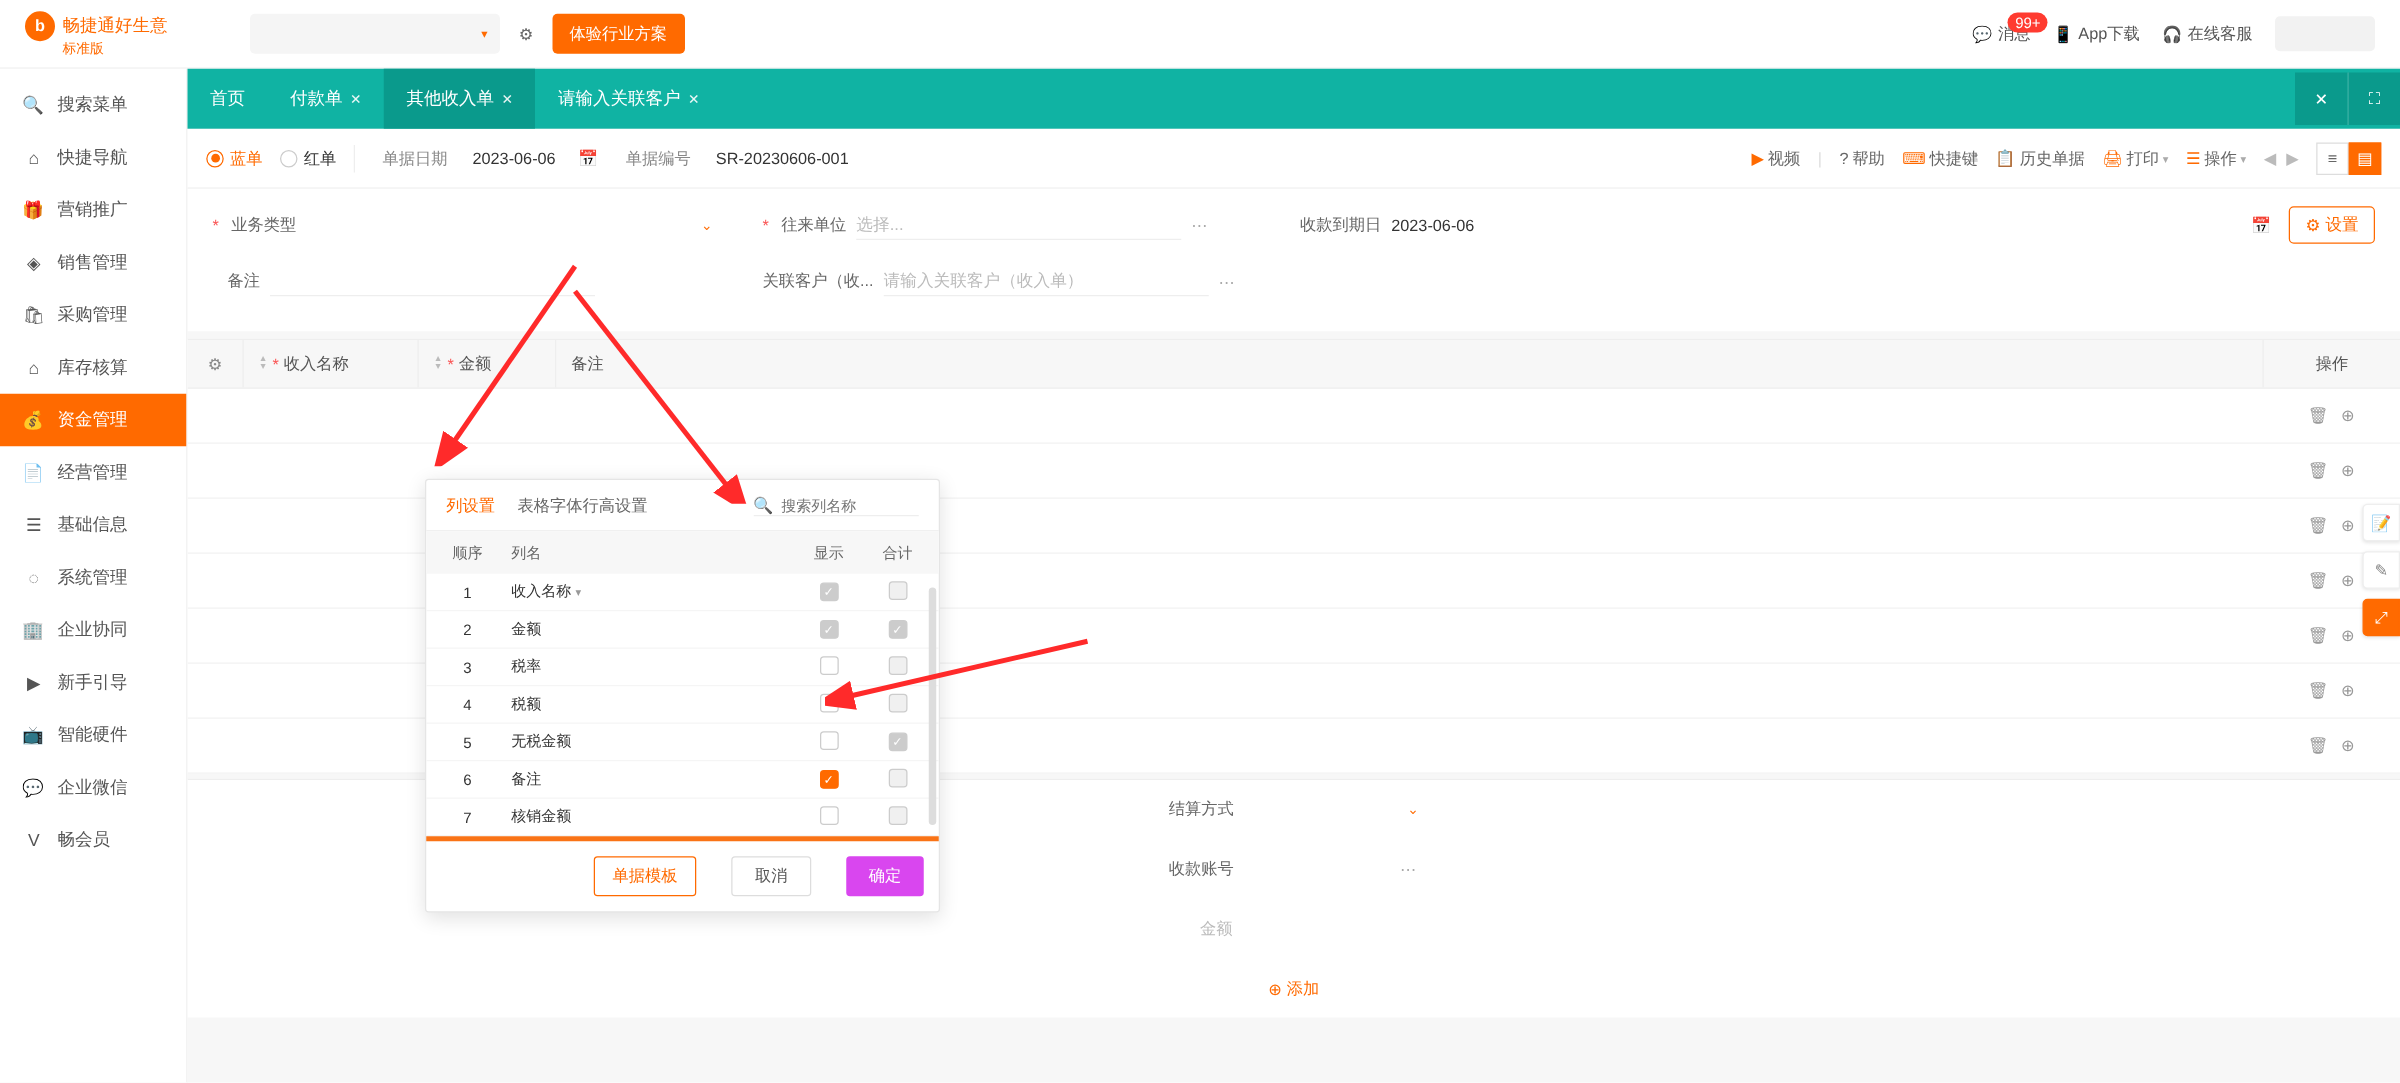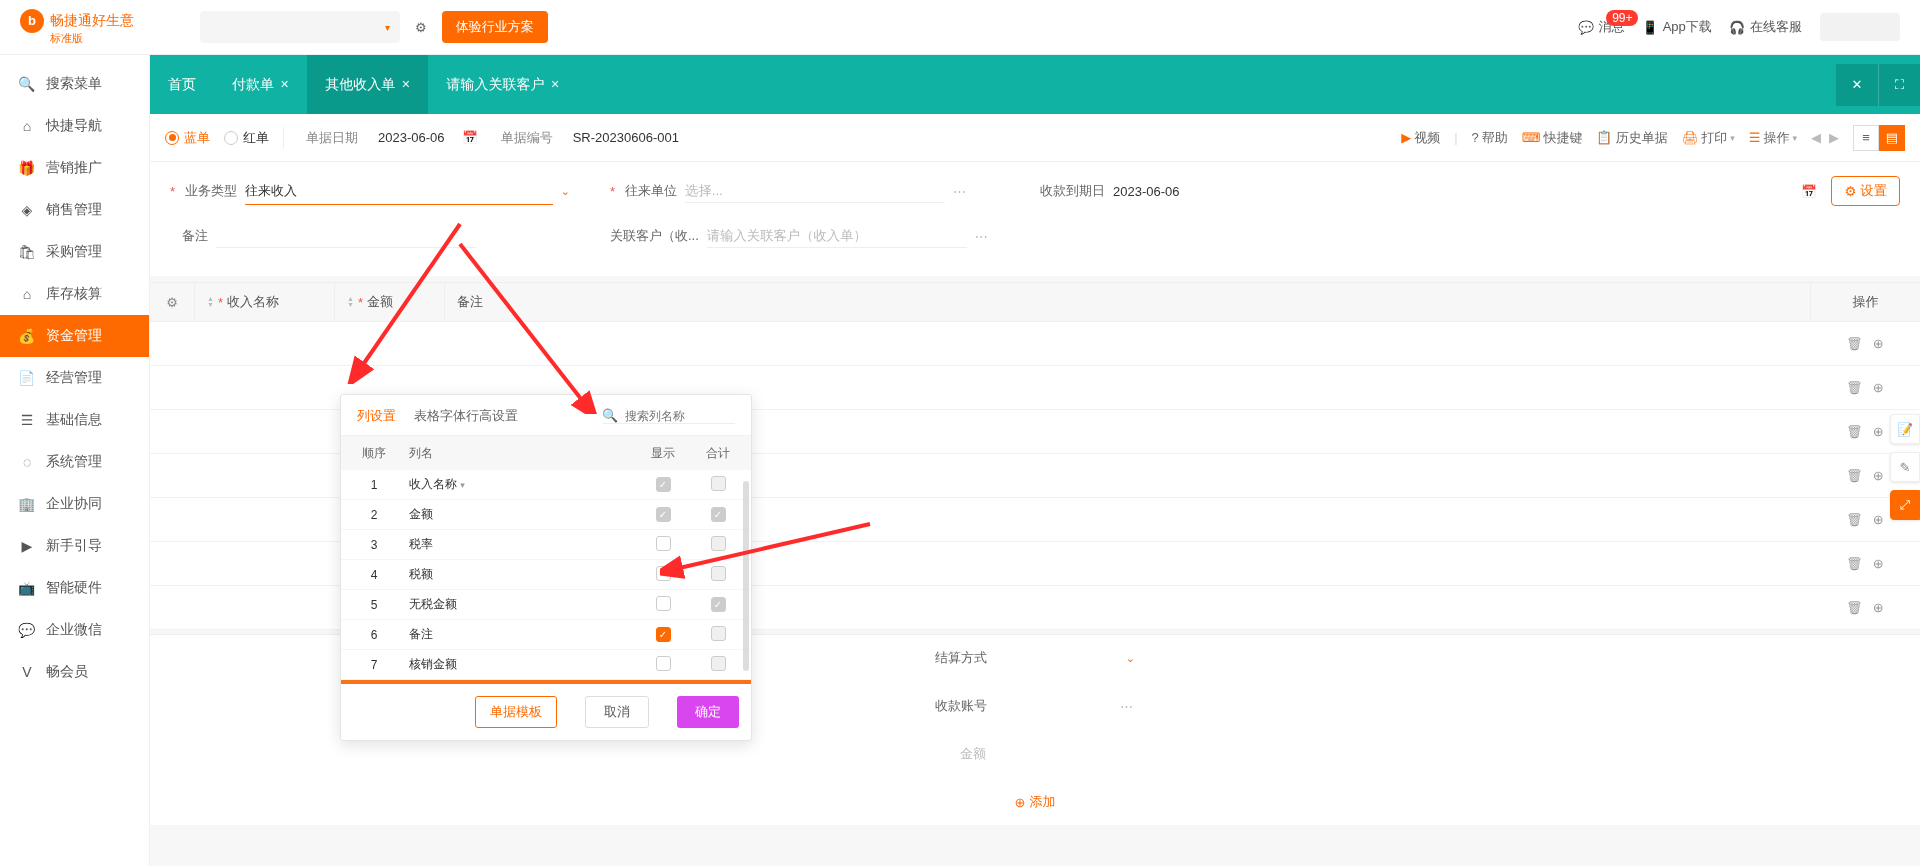--- a/index.html
+++ b/index.html
@@ -25,21 +25,21 @@
 .layout { display:flex; height:calc(100% - 55px); }
 .sidebar { width:150px; background:#fff; border-right:1px solid #f0f0f0; padding-top:8px; }
 .sb-item { display:flex; align-items:center; gap:10px; padding:12px 18px; color:#555; cursor:pointer; font-size:14px; }
 .sb-item.active { background:#ff6a00; color:#fff; }
 .sb-icon { width:18px; display:inline-flex; justify-content:center; }
 
 
 .main { flex:1; display:flex; flex-direction:column; background:#f7f7f7; }
 
 
-.tabbar { background:#10b3a3; height:59px; display:flex; align-items:center; color:#fff; }
+.tabbar { background:#10b3a3; height:48px; display:flex; align-items:center; color:#fff; }
 .tab { padding:0 18px; height:100%; display:flex; align-items:center; gap:6px; cursor:pointer; font-size:14px; }
 .tab.active { background:#0a9a8c; }
 .tab-x { font-size:11px; opacity:.9; }
 .tabbar-right { margin-left:auto; display:flex; }
 .tb-btn { width:42px; height:42px; display:flex; align-items:center; justify-content:center; background:#0a9a8c; cursor:pointer; }
 .tb-btn+.tb-btn { border-left:1px solid rgba(255,255,255,.2); }
 
 
 .toolbar { background:#fff; height:48px; display:flex; align-items:center; padding:0 15px; border-bottom:1px solid #eee; gap:14px; font-size:13px; }
 .radio { display:inline-flex; align-items:center; gap:5px; cursor:pointer; }
@@ -298,21 +298,20 @@
             <div class="vsw on">▤</div>
           </div>
         </div>
       </div>
 
       <div class="form-area">
         <div class="frow">
           <div class="fld" style="width:400px">
             <span class="req">*</span>
               <span class="fld-lbl">业务类型</span>
-            <span style="flex:1;border-bottom:1px solid #ff6a00;padding:4px 0">往来收入</span>
             <span class="chev-o">⌄</span>
           </div>
           <div class="fld" style="width:390px">
             <span class="req">*</span>
               <span class="fld-lbl">往来单位</span>
             <input class="fld-inp" placeholder="选择..." style="">
             <span class="dots">⋯</span>
           </div>
           <div class="fld" style="width:330px">
             <span class="fld-lbl">收款到期日</span>

